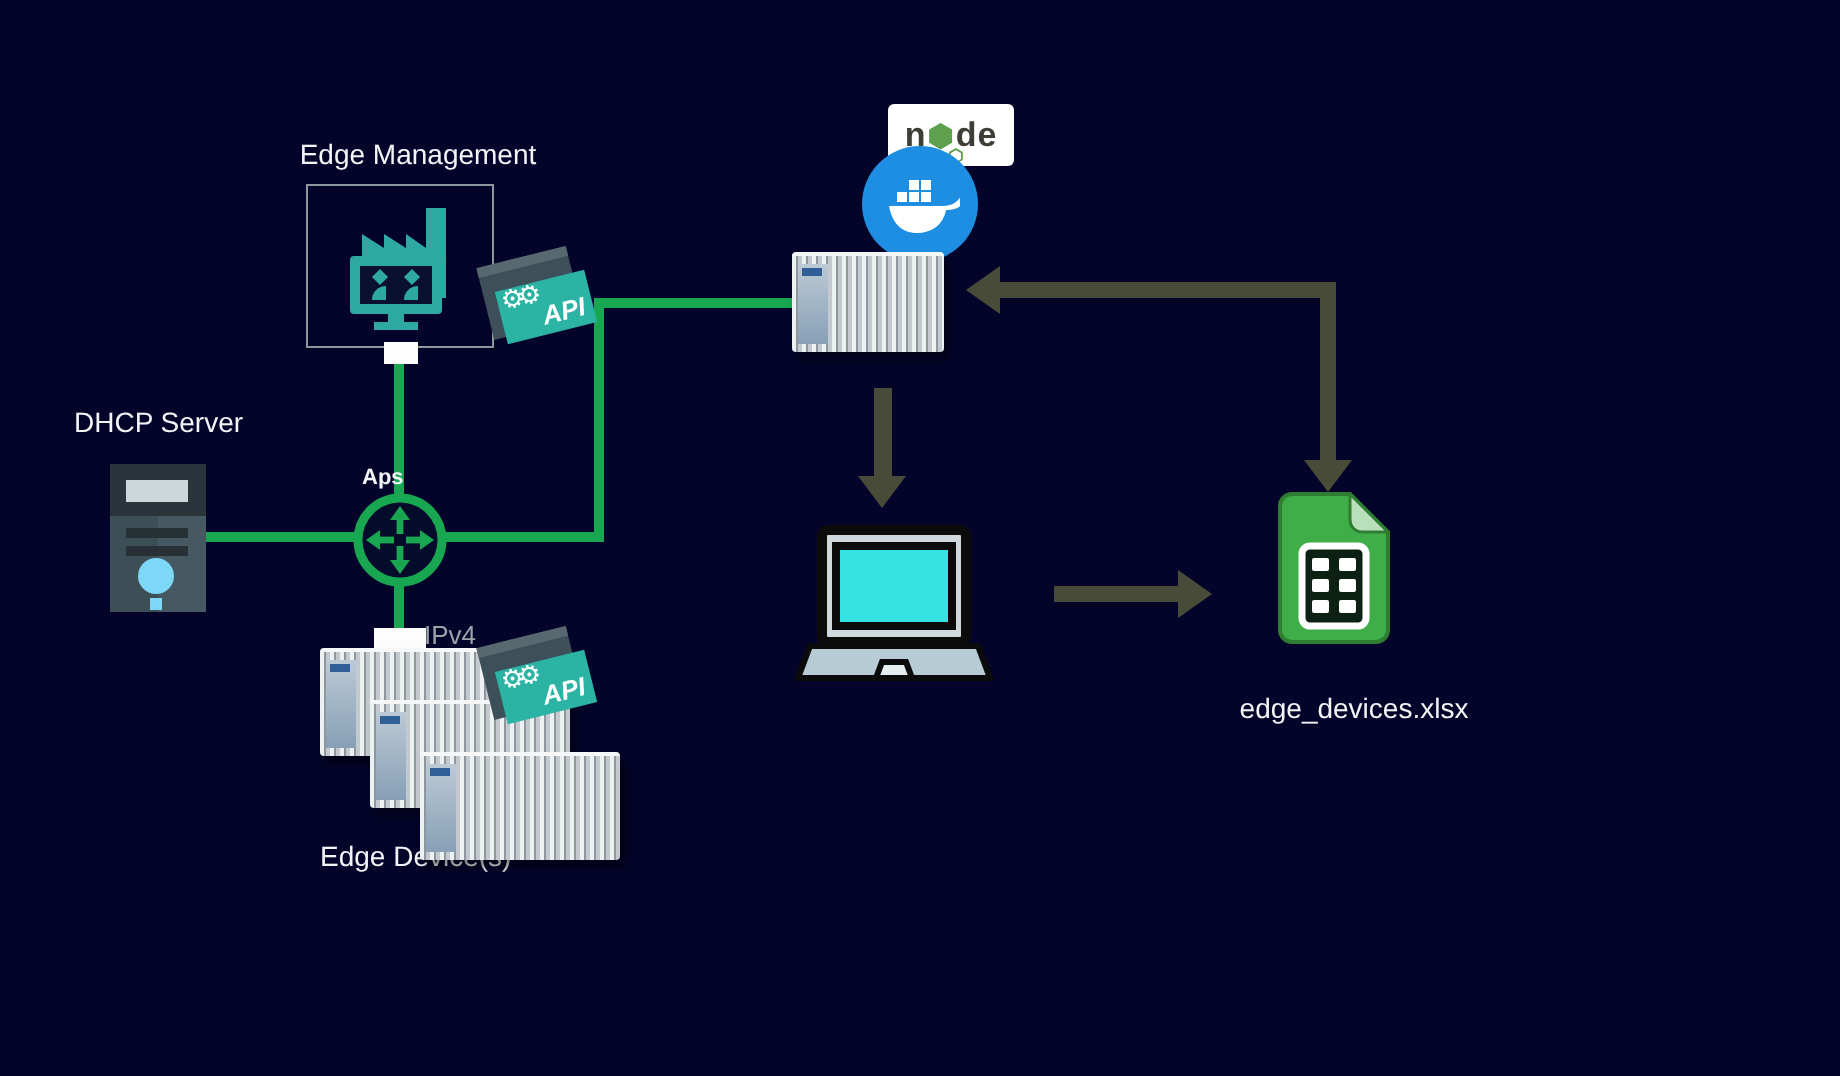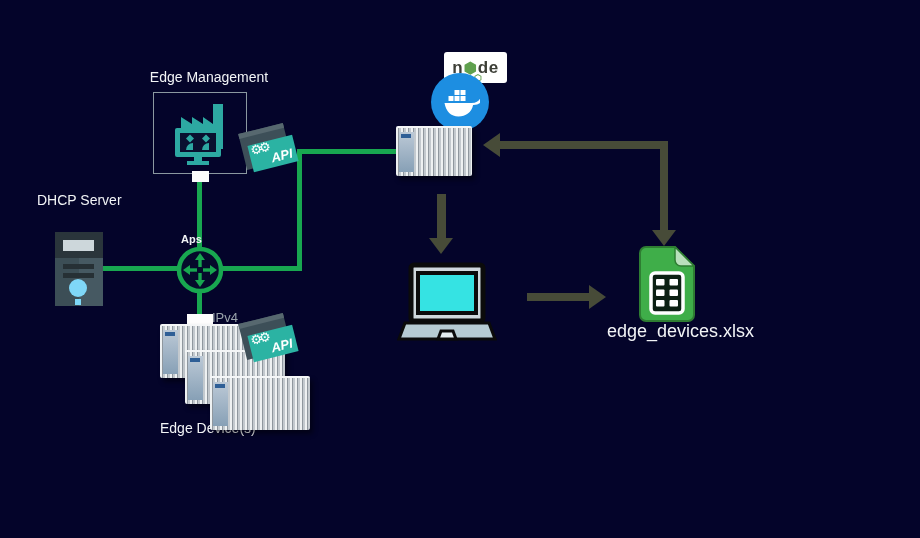--- a/index.html
+++ b/index.html
@@ -92,21 +92,21 @@
   <div class="connector" style="left:192px;top:171px;width:17px;height:11px"></div>
 
   <div class="api-badge" style="left:240px;top:126px">
     <div class="api-back"></div>
     <div class="api-front">
       <span class="api-gears">⚙⚙</span>
       <span class="api-text">API</span>
     </div>
   </div>
 
-  <div class="lbl" style="left:37px;top:192px">DHCP Server</div>
+  <div class="lbl" style="left:37px;top:203px">DHCP Server</div>
   <svg style="position:absolute;left:55px;top:232px" width="48" height="74" viewBox="0 0 48 74">
     <rect x="0" y="0" width="48" height="74" fill="#3c4e56"></rect>
     <rect x="24" y="0" width="24" height="74" fill="#465962"></rect>
     <rect x="0" y="0" width="48" height="26" fill="#2a353b"></rect>
     <rect x="8" y="8" width="31" height="11" fill="#cdd7db"></rect>
     <rect x="8" y="32" width="31" height="5" fill="#263035"></rect>
     <rect x="8" y="41" width="31" height="5" fill="#263035"></rect>
     <circle cx="23" cy="56" r="9" fill="#7fd7f8"></circle>
     <rect x="20" y="67" width="6" height="6" fill="#7fd7f8"></rect>
   </svg>
@@ -162,21 +162,21 @@
     <rect x="12" y="27" width="32" height="40" rx="4" fill="#0c2013" stroke="#ffffff" stroke-width="3.5"></rect>
     <g fill="#ffffff">
       <rect x="17" y="33" width="8.5" height="6.5" rx="1"></rect>
         <rect x="30.5" y="33" width="8.5" height="6.5" rx="1"></rect>
       <rect x="17" y="43.5" width="8.5" height="6.5" rx="1"></rect>
         <rect x="30.5" y="43.5" width="8.5" height="6.5" rx="1"></rect>
       <rect x="17" y="54" width="8.5" height="6.5" rx="1"></rect>
         <rect x="30.5" y="54" width="8.5" height="6.5" rx="1"></rect>
     </g>
   </svg>
-  <div class="lbl center" style="left:607px;top:321px;width:140px;font-size:18px">edge_devices.xlsx</div>
+  <div class="lbl center" style="left:607px;top:346px;width:140px;font-size:14px">edge_devices.xlsx</div>
 
   <div class="connector" style="left:187px;top:314px;width:26px;height:13px"></div>
   <div class="lbl" style="left:212px;top:310px;font-size:13px;font-weight:normal;color:#9aa4ab">IPv4</div>
 
   <div class="edge-device dev-lg" style="left:160px;top:324px;z-index:1">
     <div class="panel"></div>
   </div>
   <div class="edge-device dev-lg" style="left:185px;top:350px;z-index:2">
     <div class="panel"></div>
   </div>

